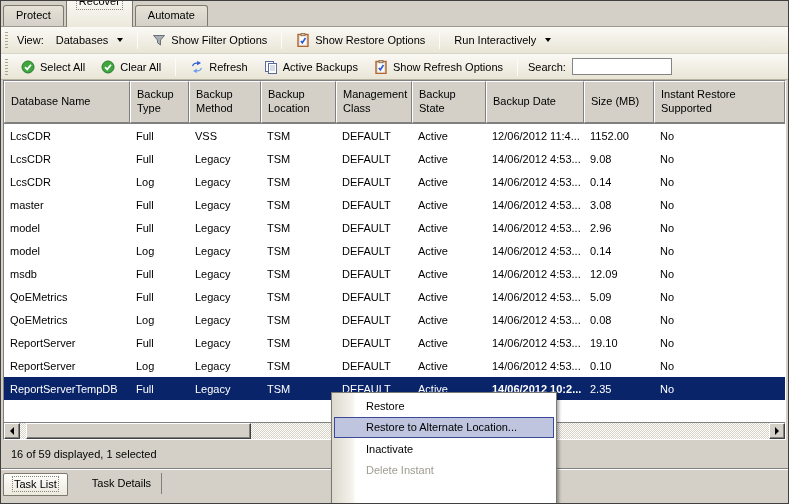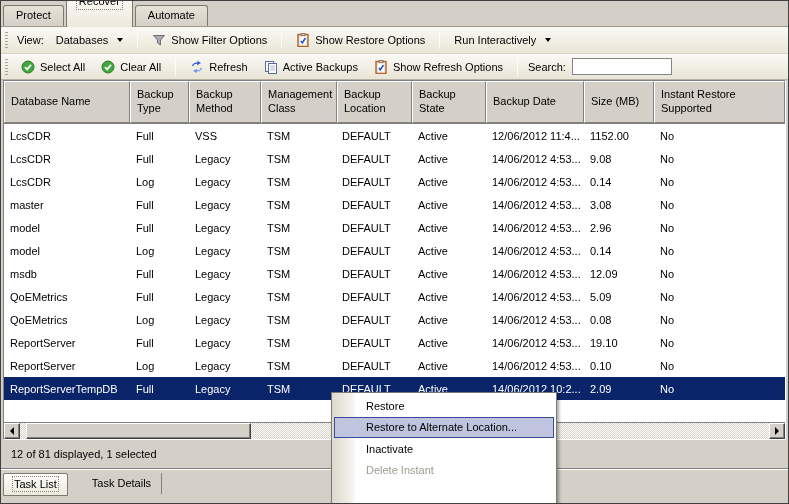--- a/index.html
+++ b/index.html
@@ -251,22 +251,22 @@
     <div class="tb-sep"></div>
     <span class="tb-label">Search:</span>
     <input class="search-input" type="text" value="" style="">
   </div>
 
   <div class="table-panel">
     <div class="grid-header" id="grid-header">
         <div class="hcell" style="width: 126px; flex: 0 0 126px;">Database Name</div>
         <div class="hcell" style="width: 59px; flex: 0 0 59px;">Backup Type</div>
         <div class="hcell" style="width: 72px; flex: 0 0 72px;">Backup Method</div>
+        <div class="hcell" style="width: 75px; flex: 0 0 75px;">Backup Location</div>
         <div class="hcell" style="width: 76px; flex: 0 0 76px;">Management Class</div>
-        <div class="hcell" style="width: 75px; flex: 0 0 75px;">Backup Location</div>
         <div class="hcell" style="width: 74px; flex: 0 0 74px;">Backup State</div>
         <div class="hcell" style="width: 98px; flex: 0 0 98px;">Backup Date</div>
         <div class="hcell" style="width: 70px; flex: 0 0 70px;">Size (MB)</div>
         <div class="hcell" style="width: 136px; flex: 1 1 auto;">Instant Restore Supported</div>
       </div>
     <div class="grid-body" id="grid-body">
         <div class="grid-row">
           <div class="cell" style="flex: 0 0 126px; width: 126px;">LcsCDR</div>
           <div class="cell" style="flex: 0 0 59px; width: 59px;">Full</div>
           <div class="cell" style="flex: 0 0 72px; width: 72px;">VSS</div>
@@ -387,39 +387,39 @@
           <div class="cell" style="flex: 0 0 70px; width: 70px;">0.10</div>
           <div class="cell" style="flex: 1 1 auto; width: 136px;">No</div>
         </div>
         <div class="grid-row selected">
           <div class="cell" style="flex: 0 0 126px; width: 126px;">ReportServerTempDB</div>
           <div class="cell" style="flex: 0 0 59px; width: 59px;">Full</div>
           <div class="cell" style="flex: 0 0 72px; width: 72px;">Legacy</div>
           <div class="cell" style="flex: 0 0 75px; width: 75px;">TSM</div>
           <div class="cell" style="flex: 0 0 76px; width: 76px;">DEFAULT</div>
           <div class="cell" style="flex: 0 0 74px; width: 74px;">Active</div>
-          <div class="cell" style="flex: 0 0 98px; width: 98px;">14/06/2012 10:2...</div>
-          <div class="cell" style="flex: 0 0 70px; width: 70px;">2.09</div>
+          <div class="cell" style="flex: 0 0 98px; width: 98px; font-weight: bold;">14/06/2012 10:2...</div>
+          <div class="cell" style="flex: 0 0 70px; width: 70px;">2.35</div>
           <div class="cell" style="flex: 1 1 auto; width: 136px;">No</div>
         </div>
       </div>
     <div class="hscroll">
       <div class="sb-btn">
           <span class="tri-left"></span>
         </div>
       <div class="sb-thumb"></div>
       <div class="sb-spacer"></div>
       <div class="sb-btn">
           <span class="tri-right"></span>
         </div>
     </div>
   </div>
 
   <div class="statusbar">
-    <span>12 of 81 displayed, 1 selected</span>
+    <span>16 of 59 displayed, 1 selected</span>
   </div>
 
   <div class="bottom-panel">
     <div class="bottom-tabbar" id="bottom-tabs">
         <div class="bottom-tab selected"><span class="tab-label">Task List</span></div>
         <div class="bottom-tab"><span class="tab-label">Task Details</span></div>
       </div>
   </div>
 
   <div class="context-menu" id="context-menu">

